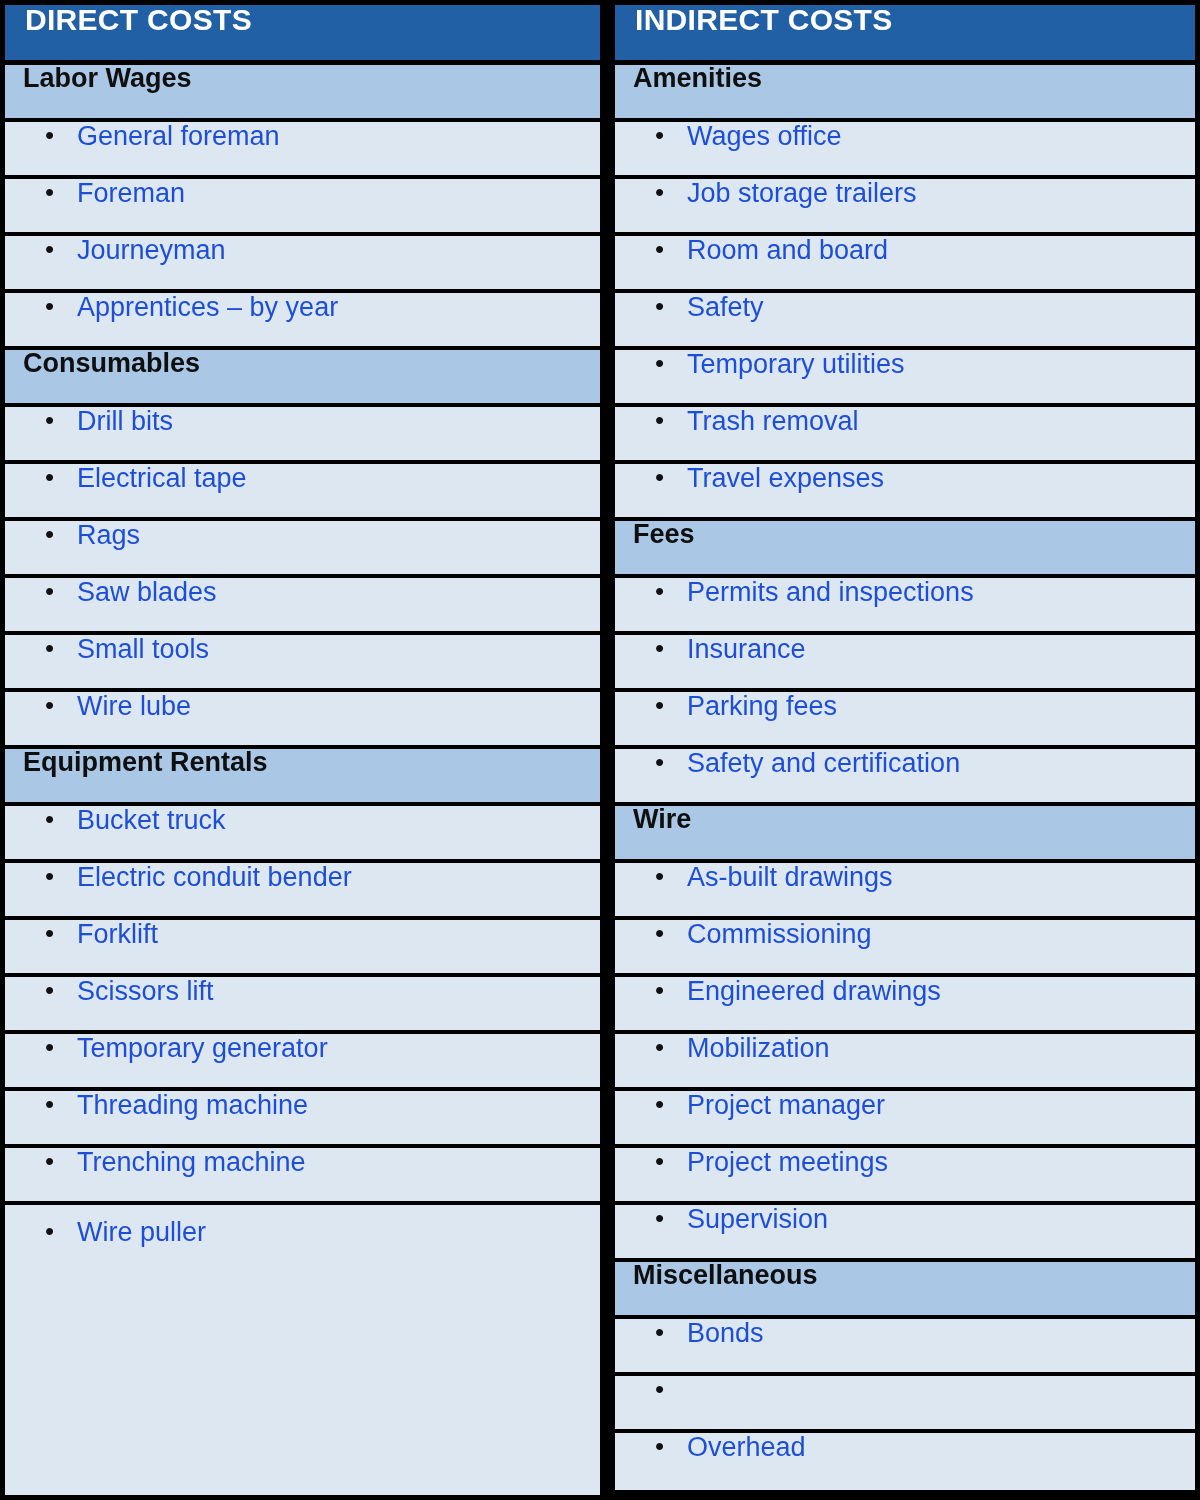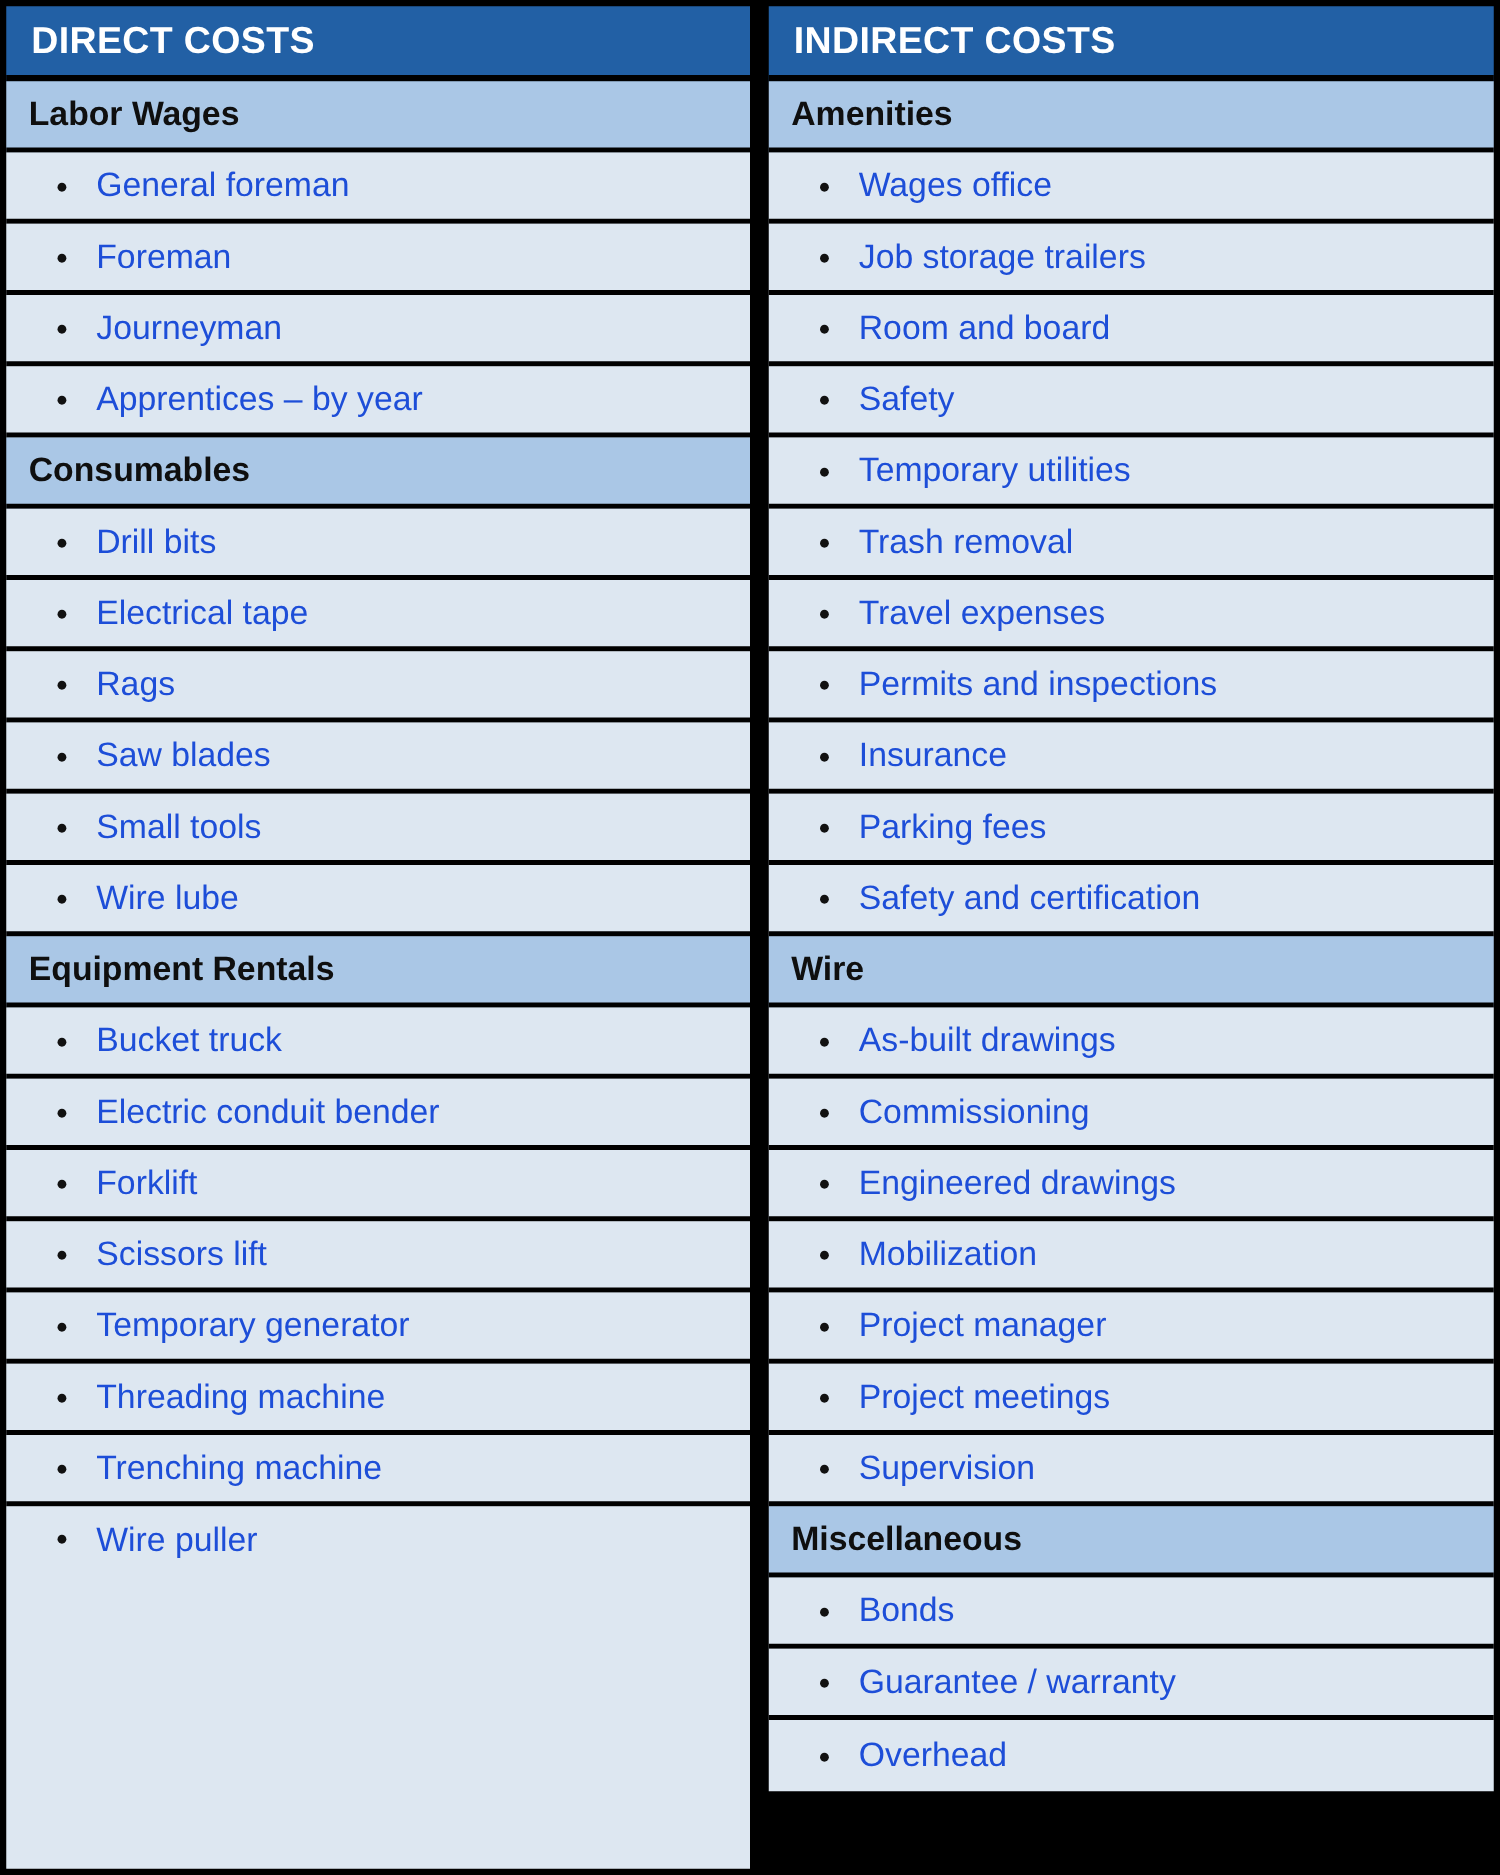--- a/index.html
+++ b/index.html
@@ -30,21 +30,21 @@
     flex-direction: column;
     background: #000000;
   }
   .column.left  { margin-right: 0; }
   .column.right { margin-left: 15px; flex: 1 1 auto; width: auto; }
 
   
   .row {
     box-sizing: border-box;
     display: flex;
-    align-items: center;
+    align-items: flex-start;
     width: 100%;
     border-bottom: 4px solid #000000;
     overflow: hidden;
   }
 
   .row.header {
     height: 60px;
     background: #2260a5;
     border-bottom: 5px solid #000000;
     padding: 0 0 0 20px;
@@ -222,20 +222,23 @@
         <span class="txt">Temporary utilities</span>
       </div>
       <div class="row item">
         <span class="bullet">•</span>
         <span class="txt">Trash removal</span>
       </div>
       <div class="row item">
         <span class="bullet">•</span>
         <span class="txt">Travel expenses</span>
       </div>
+      <div class="row section">
+        <span class="txt">Fees</span>
+      </div>
       <div class="row item">
         <span class="bullet">•</span>
         <span class="txt">Permits and inspections</span>
       </div>
       <div class="row item">
         <span class="bullet">•</span>
         <span class="txt">Insurance</span>
       </div>
       <div class="row item">
         <span class="bullet">•</span>
@@ -278,20 +281,19 @@
       </div>
       <div class="row section">
         <span class="txt">Miscellaneous</span>
       </div>
       <div class="row item">
         <span class="bullet">•</span>
         <span class="txt">Bonds</span>
       </div>
       <div class="row item">
         <span class="bullet">•</span>
-        <span class="txt">Guarantee / warranty</span>
       </div>
       <div class="row item last">
         <span class="bullet">•</span>
         <span class="txt">Overhead</span>
       </div>
     </div>
 </div>
 
 </body></html>

